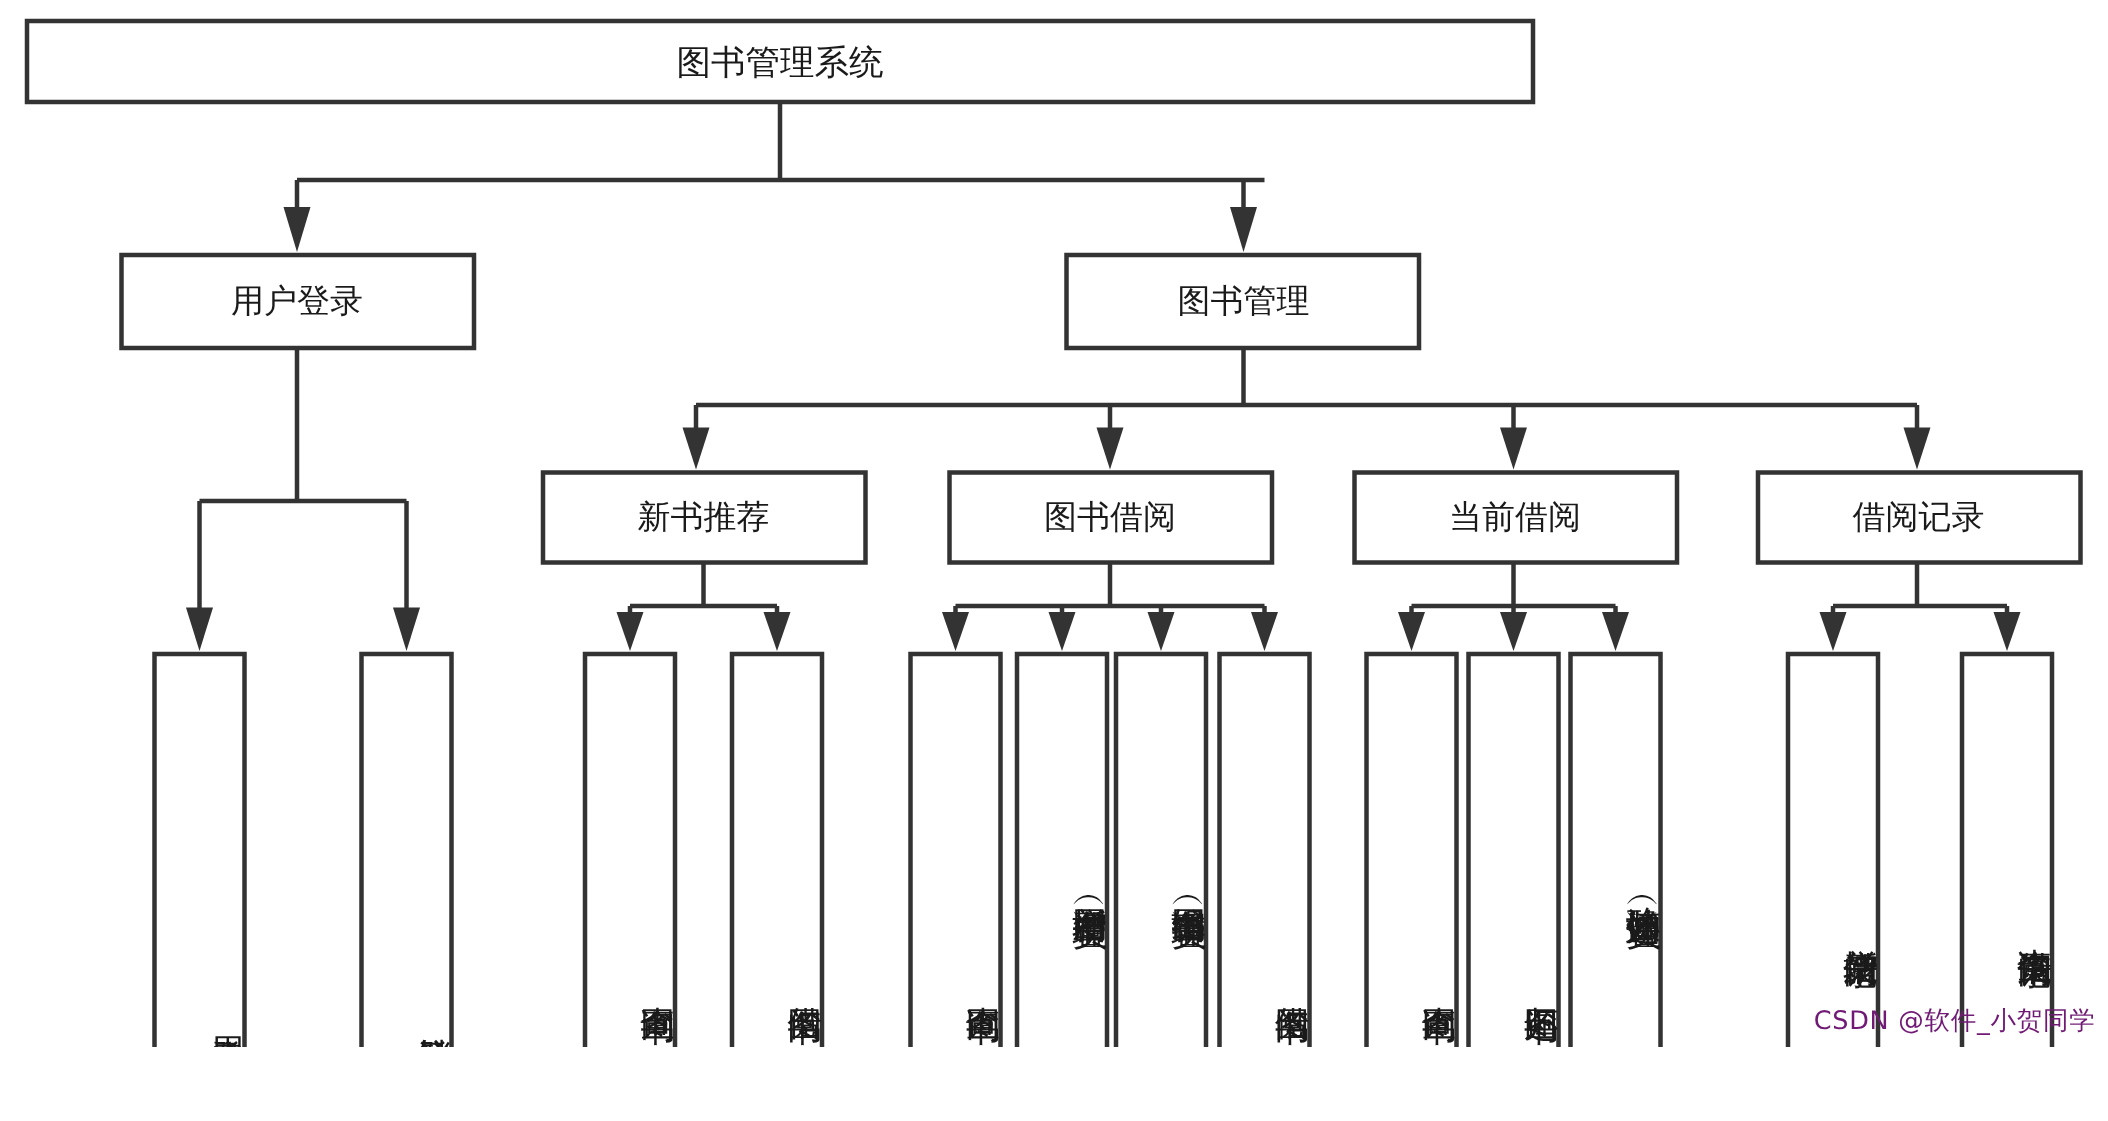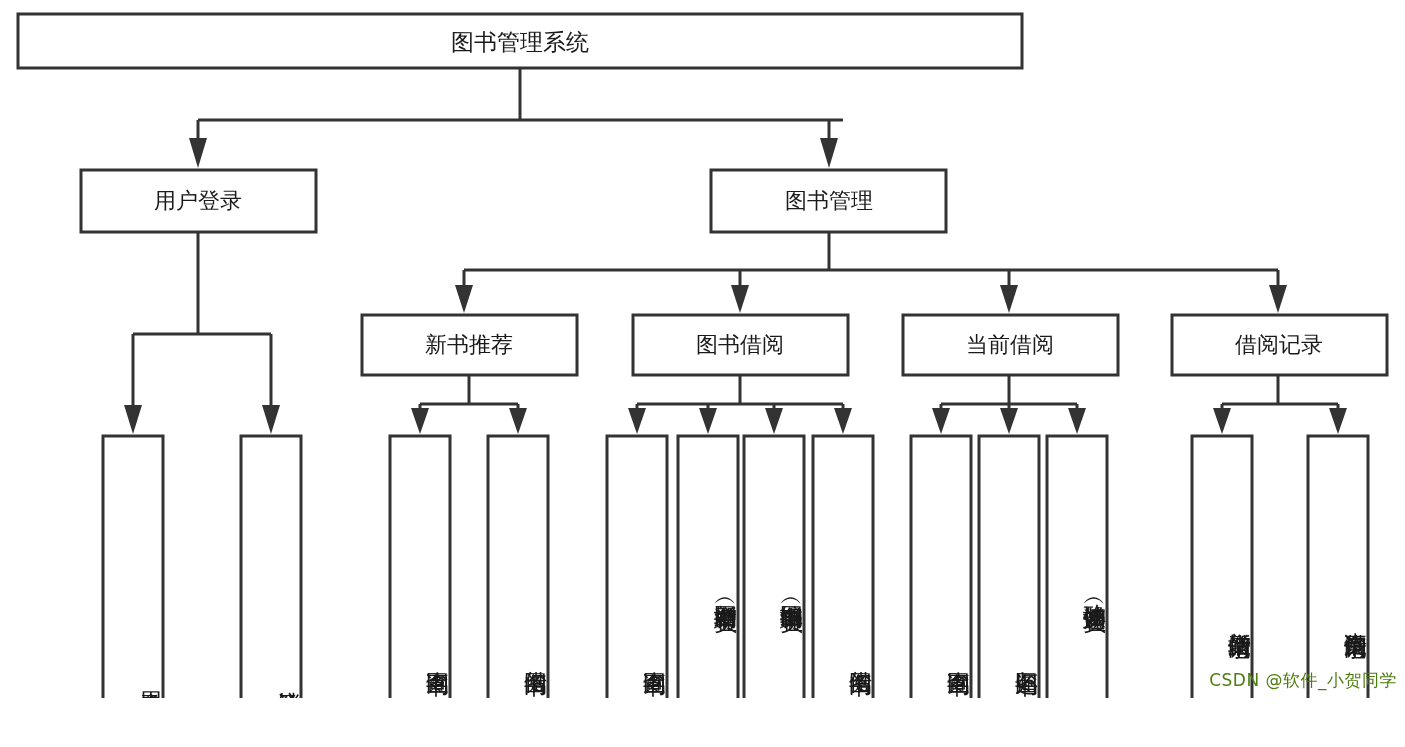--- a/index.html
+++ b/index.html
@@ -61,21 +61,21 @@
     justify-content: center;
     white-space: nowrap;
     pointer-events: none;
   }
   .watermark {
     position: absolute;
     right: 8px;
     bottom: 6px;
     font-family: "DejaVu Sans", "Liberation Sans", sans-serif;
     font-size: 17px;
-    color: #4d7c0f;
+    color: #701a75;
     letter-spacing: 0.5px;
     white-space: nowrap;
   }
 </style>
 </head>
 <body>
 
 <div id="page">
 
   <svg class="diagram" viewBox="0 0 1405 747">

